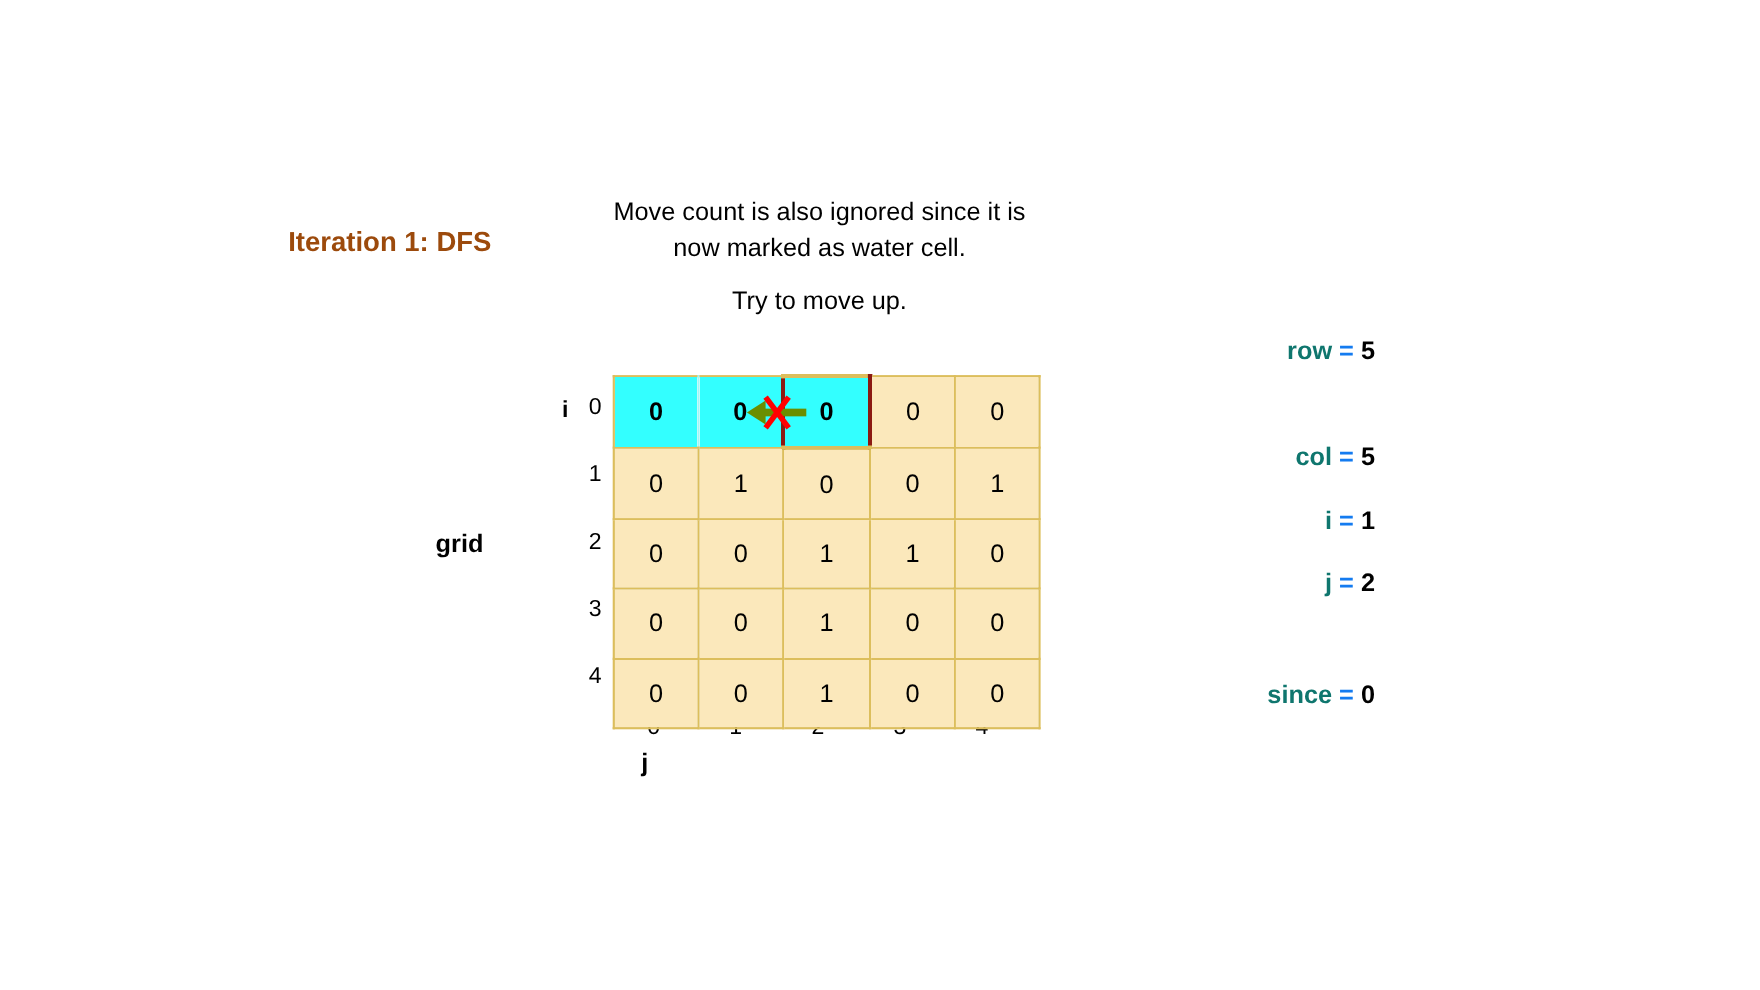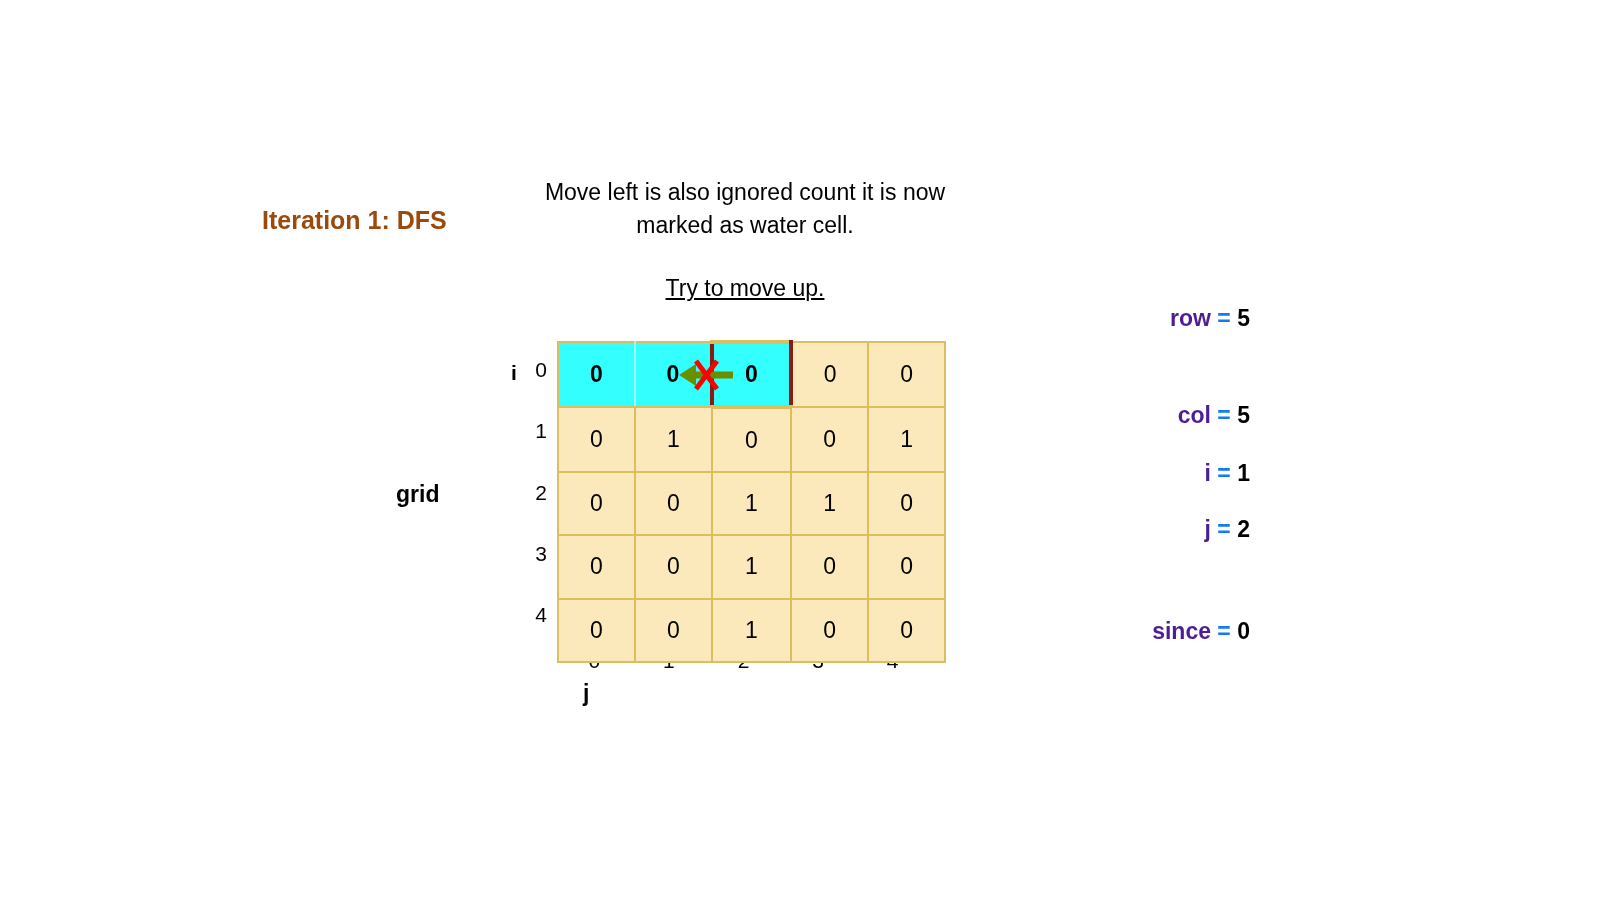--- a/index.html
+++ b/index.html
@@ -31,22 +31,21 @@
     position: absolute;
     left: 540px;
     top: 176px;
     width: 410px;
     text-align: center;
     font-size: 23px;
     color: #000000;
     line-height: 1.44;
   }
   #narration .para2 {
-    margin-top: 30px;
-    text-decoration: underline;
+    margin-top: 15px;
   }
 
   
   #grid-label {
     position: absolute;
     left: 396px;
     top: 481px;
     font-size: 23px;
     font-weight: bold;
     color: #000000;
@@ -141,38 +140,38 @@
 
   
   .var-line {
     position: absolute;
     right: 350px;
     white-space: nowrap;
     font-size: 23px;
     font-weight: bold;
     color: #000000;
   }
-  .var-line .vname { color: #4c1d95; }
+  .var-line .vname { color: #0f766e; }
   .var-line .veq   { color: #147bf0; }
   .var-line .vval  { color: #000000; }
 
   #var-row   { top: 305px; }
   #var-col   { top: 402px; }
   #var-i     { top: 460px; }
   #var-j     { top: 516px; }
   #var-count { top: 618px; }
 </style>
 </head>
 <body>
 
 <div id="iteration-title">Iteration 1: DFS</div>
 
 <div id="narration">
   <div class="para1">
-    <span>Move left is also ignored count it is</span>
+    <span>Move count is also ignored since it is</span>
     <span>now marked as water cell.</span>
   </div>
   <div class="para2">
     <span>Try to move up.</span>
   </div>
 </div>
 
 <div id="grid-label">grid</div>
 
 <div id="i-axis-label">i</div>

